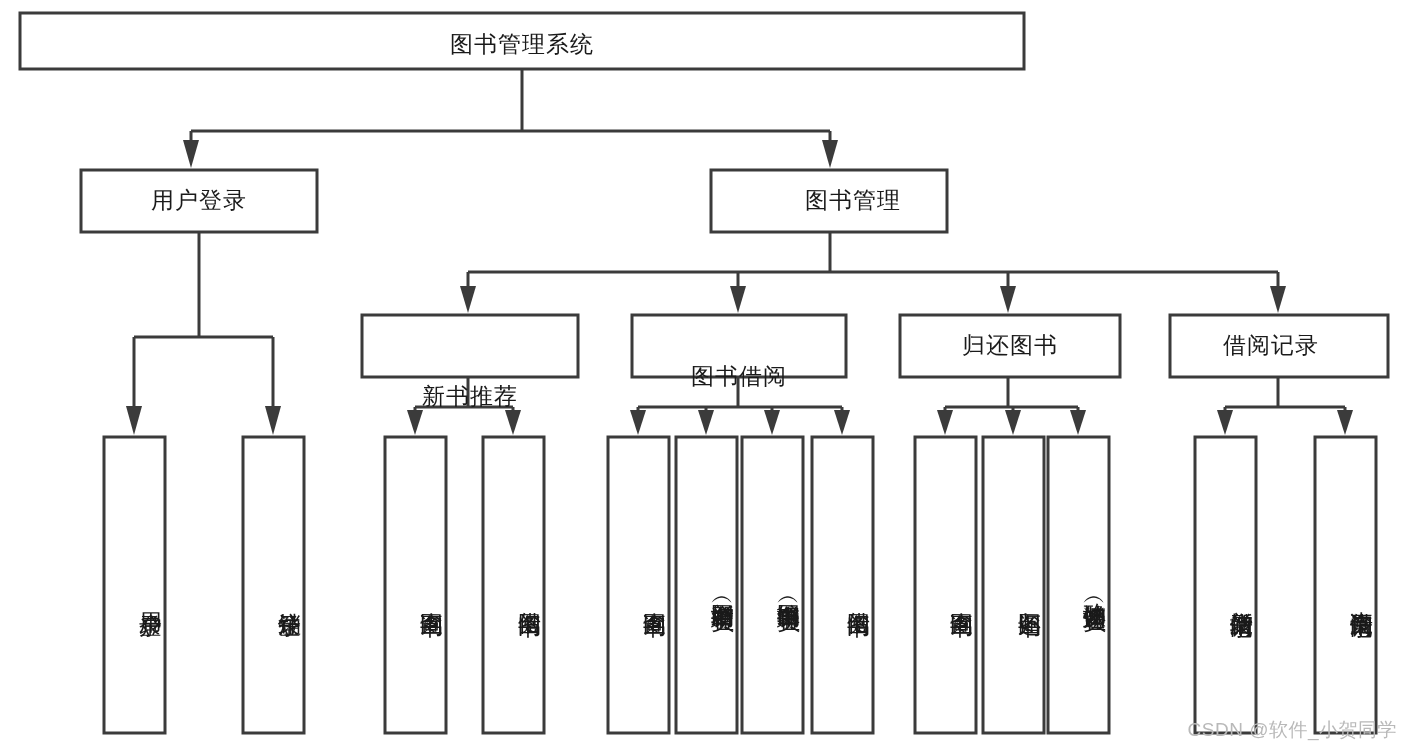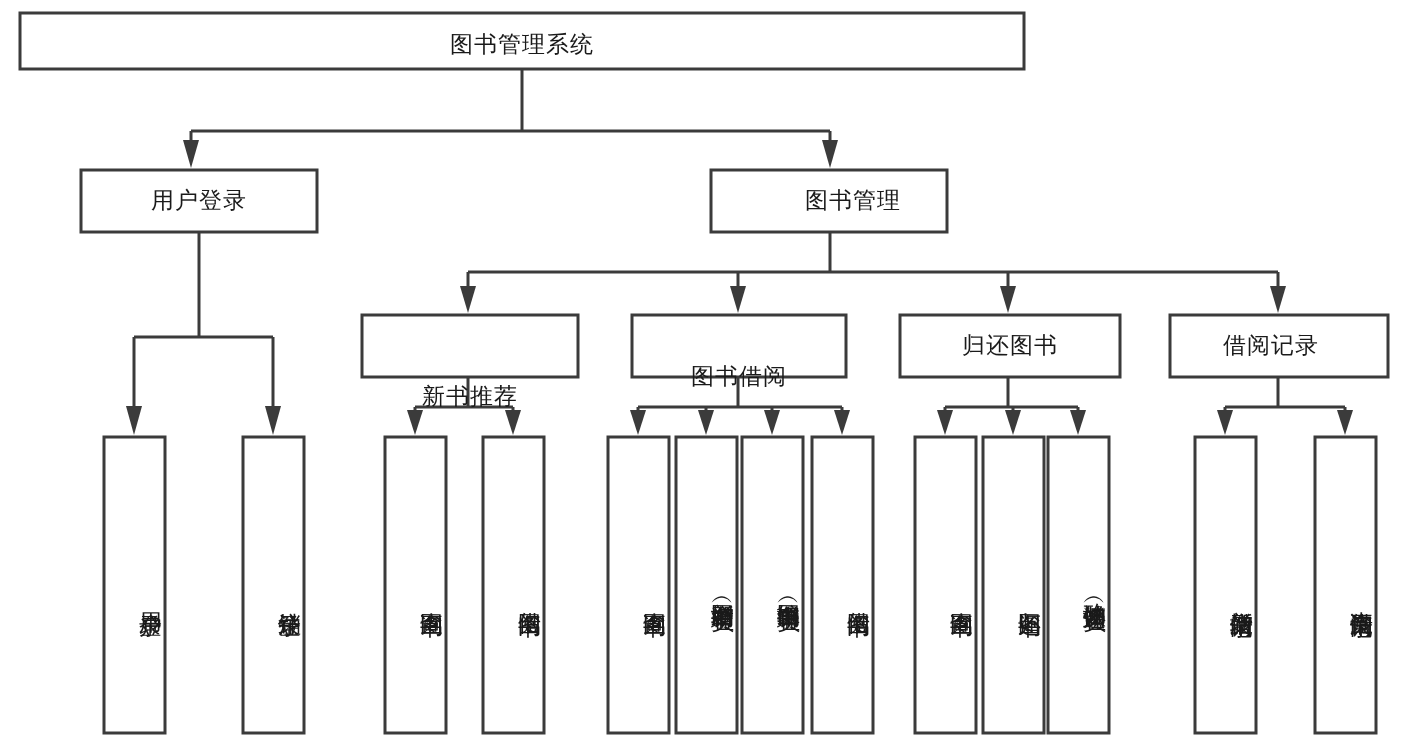--- a/index.html
+++ b/index.html
@@ -166,13 +166,14 @@
       <div class="node-label vert" style="left: 676px; top: 437px; width: 61px; height: 296px;">新增图书（管理员）</div>
       <div class="node-label vert" style="left: 742px; top: 437px; width: 61px; height: 296px;">编辑图书（管理员）</div>
       <div class="node-label vert tall" style="left: 812px; top: 437px; width: 61px; height: 296px;">借阅图书</div>
       <div class="node-label vert tall" style="left: 915px; top: 437px; width: 61px; height: 296px;">查询图书</div>
       <div class="node-label vert tall" style="left: 983px; top: 437px; width: 61px; height: 296px;">归还图书</div>
       <div class="node-label vert" style="left: 1048px; top: 437px; width: 61px; height: 296px;">确认归还（管理员）</div>
       <div class="node-label vert tall" style="left: 1195px; top: 437px; width: 61px; height: 296px;">新增借阅记录</div>
       <div class="node-label vert tall" style="left: 1315px; top: 437px; width: 61px; height: 296px;">查询借阅记录</div>
     </div>
 
+  <div id="watermark">CSDN @软件_小贺同学</div>
 </div>
 
 </body></html>

